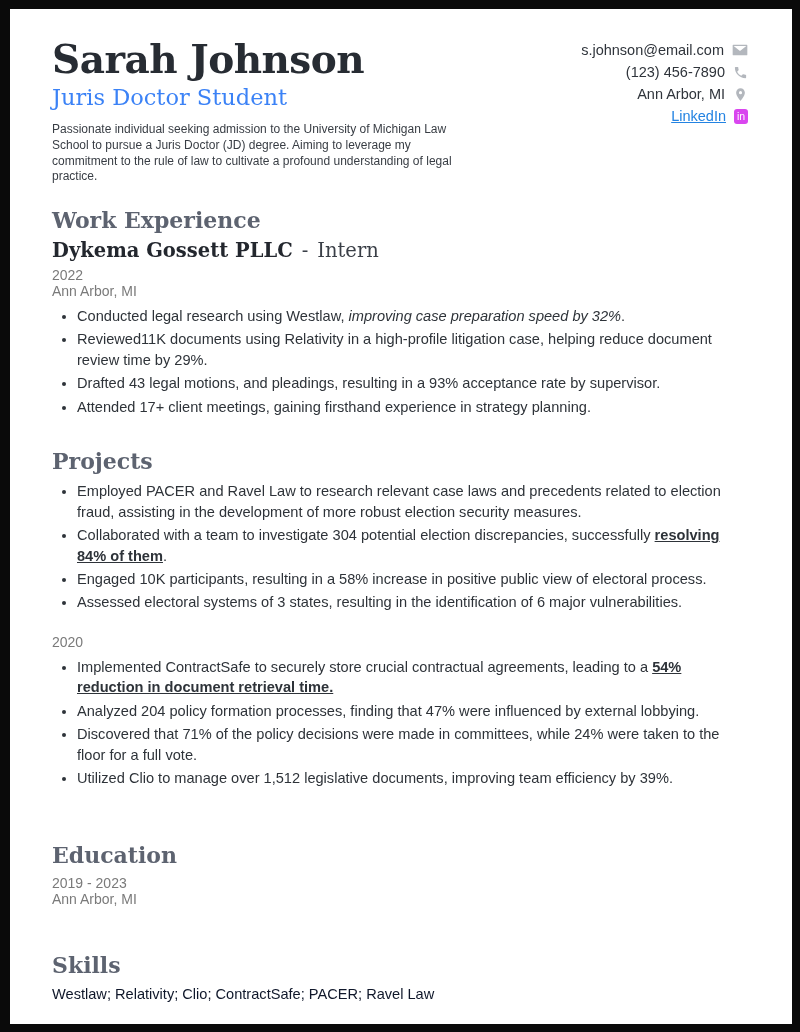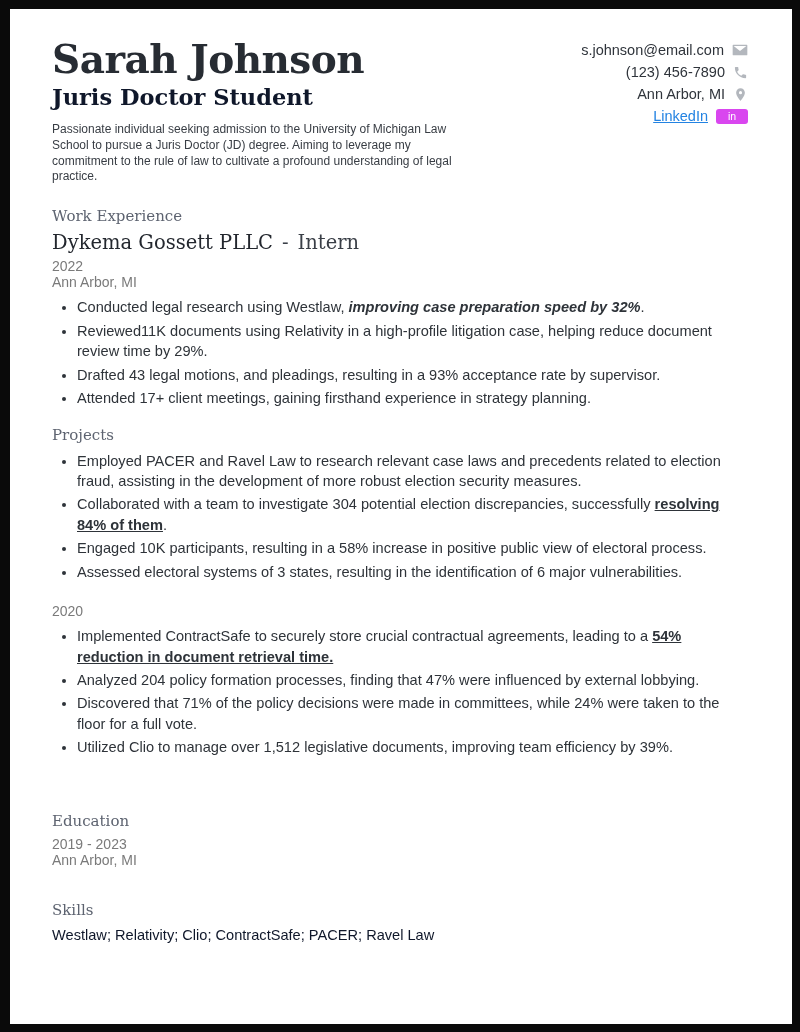--- a/index.html
+++ b/index.html
@@ -21,66 +21,66 @@
   }
   
   .header{display:flex;justify-content:space-between;align-items:flex-start;}
   .name{
     font-family:"DejaVu Serif","Liberation Serif",serif;
     font-weight:700;font-size:39px;line-height:1.06;
     color:#272c33;margin:0;letter-spacing:-0.5px;
   }
   .job-title{
     font-family:"DejaVu Serif","Liberation Serif",serif;
-    font-weight:700;font-size:22.5px;line-height:1.15;
-    color:#0f172a;margin-top:5px;
+    font-weight:400;font-size:22.5px;line-height:1.15;
+    color:#3b82f6;margin-top:5px;
   }
   .summary{
     margin-top:11px;max-width:418px;
     font-size:12px;line-height:1.31;color:#383d44;
   }
   .contact{font-size:14.5px;color:#2f343b;}
   .contact-row{display:flex;justify-content:flex-end;align-items:center;gap:8px;height:22px;}
   .contact .icon{display:flex;align-items:center;color:#b3b7bd;}
   .link{color:var(--accent-link,#2383e2);text-decoration:underline;cursor:pointer;}
   .linkedin-badge{
-    width:32px;height:15px;background:#d946ef;border-radius:3px;
+    width:14px;height:15px;background:#d946ef;border-radius:3px;
     color:#fff;font-weight:400;font-size:10.5px;line-height:1;
     display:flex;align-items:center;justify-content:center;
   }
   
   .section-heading{
     font-family:"DejaVu Serif","Liberation Serif",serif;
-    font-weight:400;font-size:15px;line-height:1.2;
+    font-weight:700;font-size:22px;line-height:1.2;
     color:var(--heading,#5d6370);
   }
   .section-work{margin-top:22px;}
-  .section-projects{margin-top:17px;}
+  .section-projects{margin-top:31px;}
   .section-education{margin-top:54px;}
-  .section-skills{margin-top:33px;}
+  .section-skills{margin-top:45px;}
   .entry{margin-top:6px;}
   .entry + .entry{margin-top:21px;}
   .entry-title-row{display:flex;justify-content:space-between;align-items:baseline;}
   .entry-title{
     font-family:"DejaVu Serif","Liberation Serif",serif;
     font-size:19.5px;line-height:1.25;color:#23272e;
   }
-  .company{font-weight:400;}
+  .company{font-weight:700;}
   .sep{font-weight:400;color:#3a3f47;margin:0 9px;}
   .role{font-weight:400;color:#3a3f47;}
   .meta-row{
     display:flex;justify-content:space-between;
     font-size:14px;color:var(--meta-gray,#7a7a7a);margin-top:3px;flex-direction:column;
   }
   ul.bullets{margin:7px 0 0;padding-left:25px;}
   ul.bullets li{
     margin-bottom:3px;font-size:14.6px;line-height:1.4;color:#2e3339;
   }
   ul.bullets li::marker{color:#2e3339;}
-  .seg-bi{font-weight:700;font-style:italic;}
+  .seg-bi{font-weight:400;font-style:italic;}
   .seg-bu{font-weight:700;text-decoration:underline;}
   .skills-text{margin-top:8px;font-size:14.6px;color:#0f172a;}
 </style>
 </head>
 <body>
 
 <div class="page">
 
   <div class="header">
     <div>

